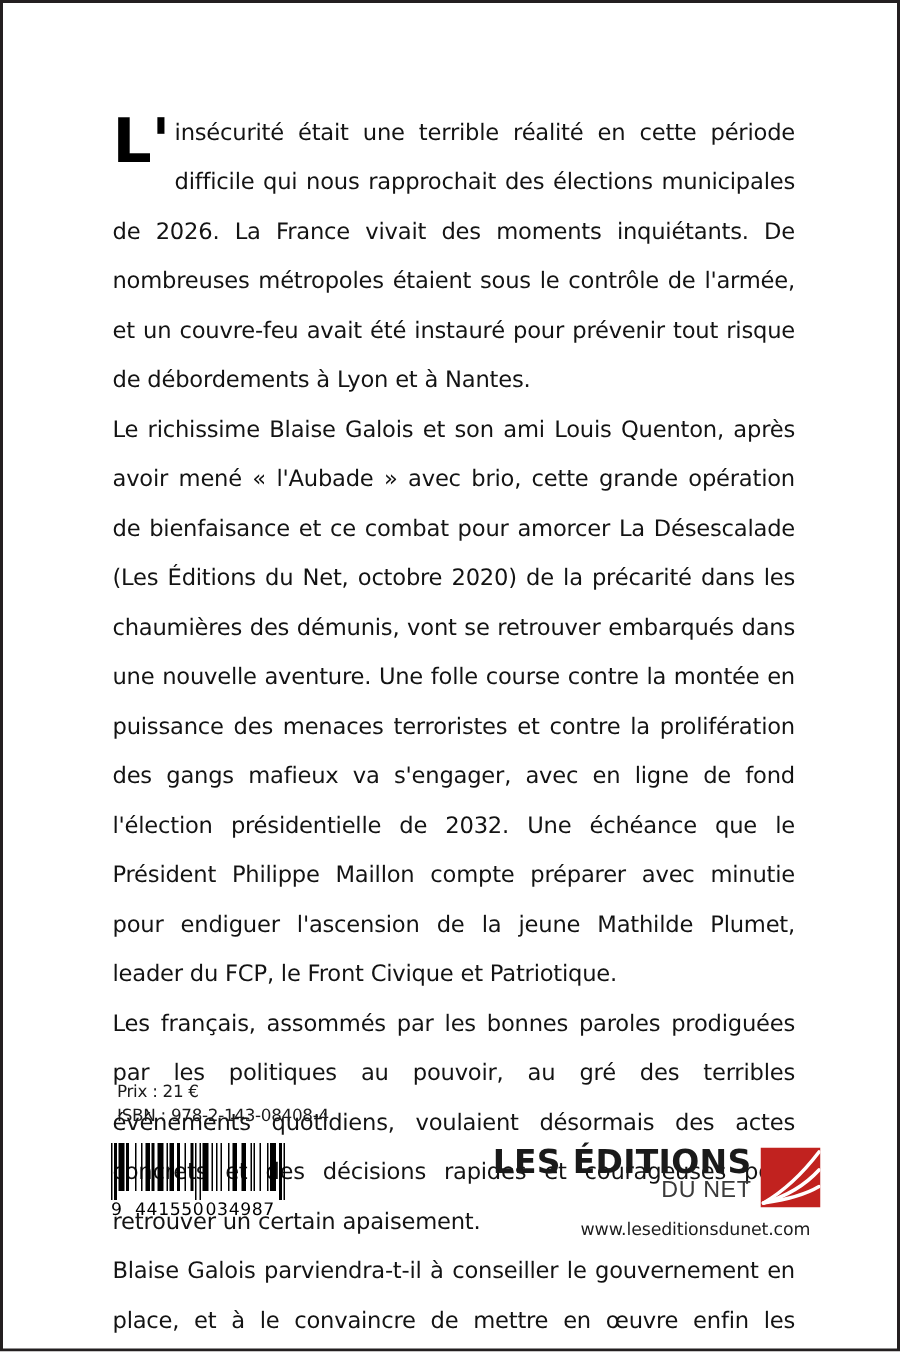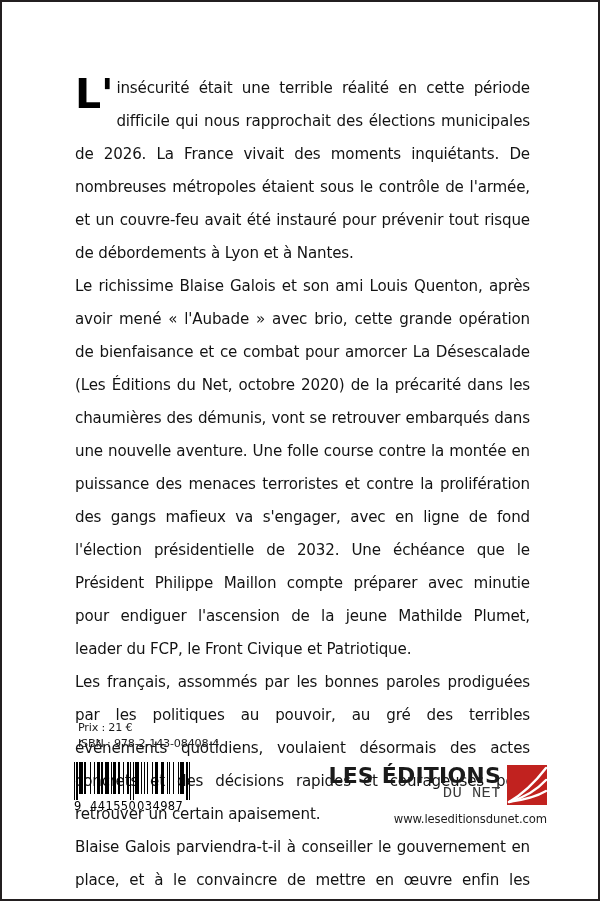--- a/index.html
+++ b/index.html
@@ -130,36 +130,36 @@
   .logo-line1 {
     font-family: "DejaVu Sans", sans-serif;
     font-weight: bold;
     font-size: 22px;
     line-height: 18px;
     letter-spacing: 0.2px;
     color: #1a1a1a;
     white-space: nowrap;
   }
   .logo-line2 {
-    font-family: Liberation Mono, monospace;
+    font-family: Liberation Sans, sans-serif;
     font-weight: normal;
     font-size: 15.5px;
     line-height: 17px;
     letter-spacing: 0.4px;
     color: #3a3a3a;
     white-space: nowrap;
   }
   .logo-mark {
     width: 40px;
     height: 40px;
     flex: 0 0 auto;
   }
   .logo-url {
     margin-top: 7px;
-    text-align: right;
+    text-align: left;
     font-family: "DejaVu Sans", sans-serif;
     font-size: 11.6px;
     color: #1b1b1b;
     letter-spacing: -0.1px;
     white-space: nowrap;
   }
 </style>
 </head>
 <body>
 

